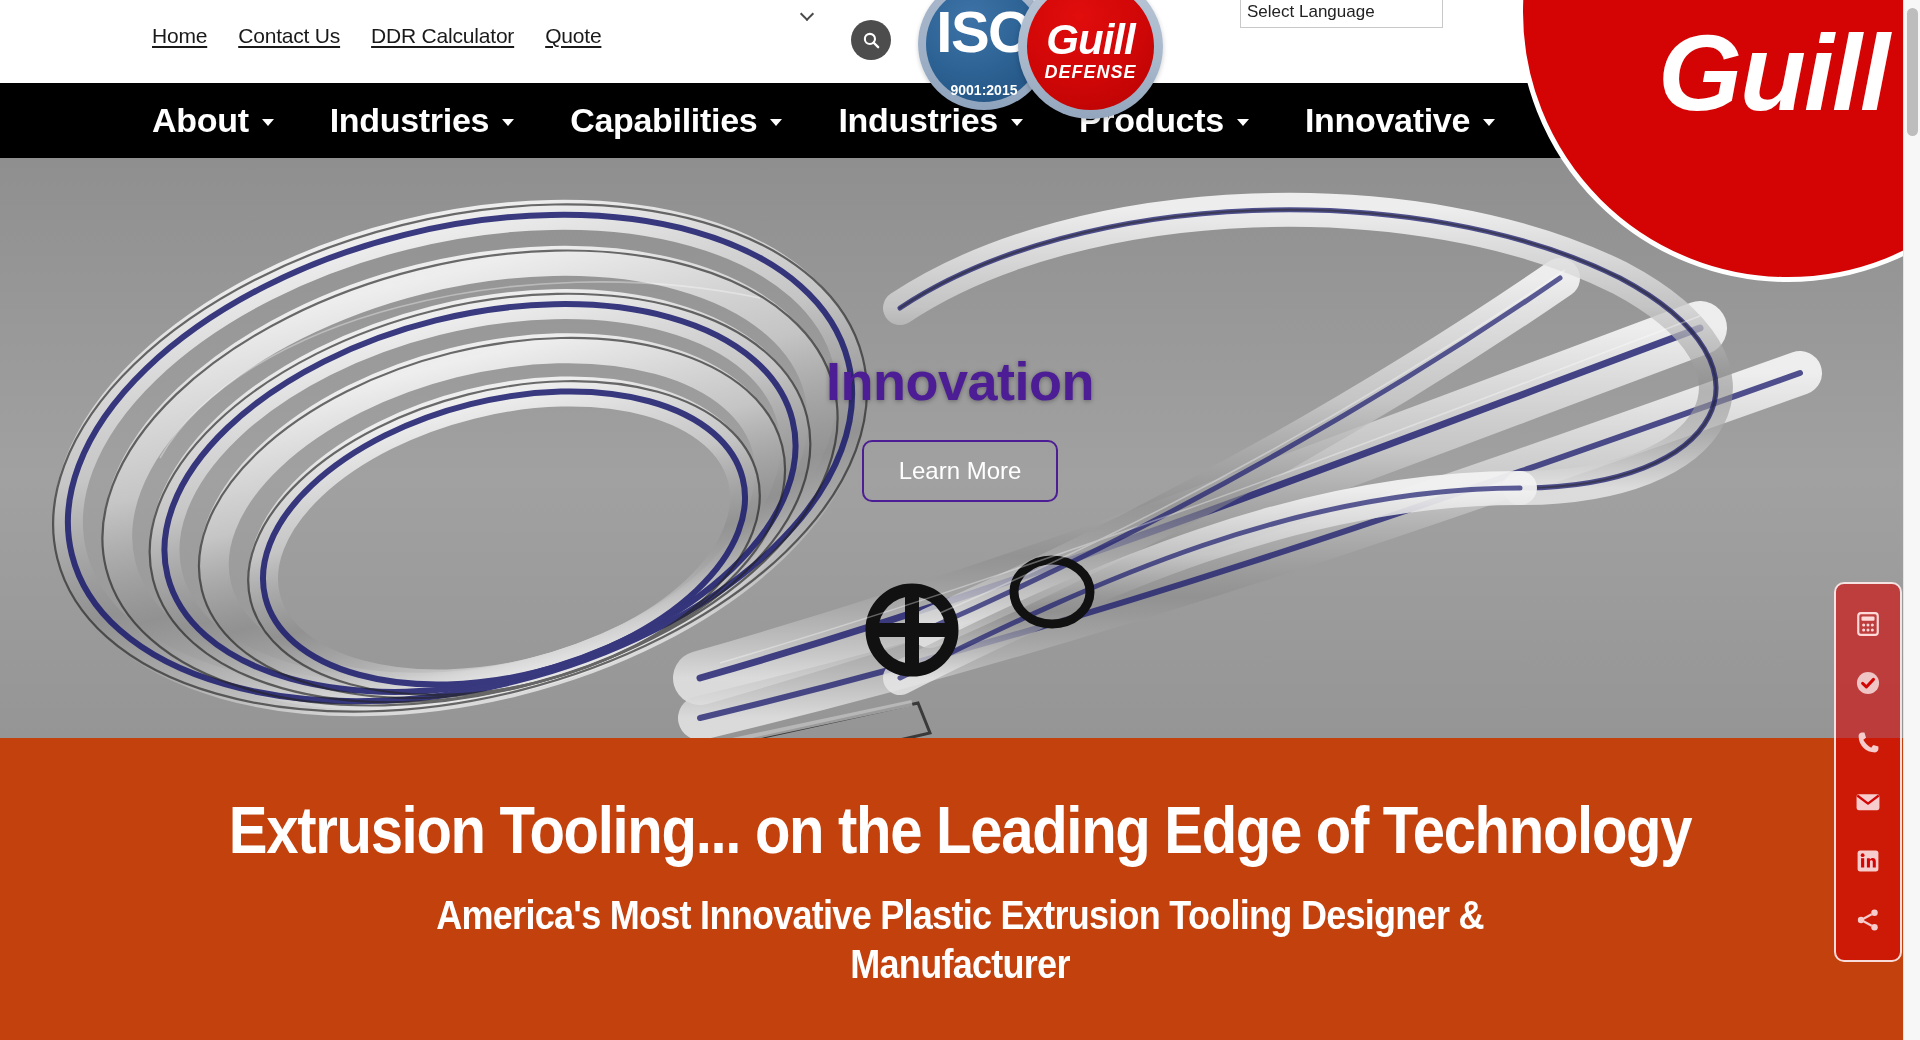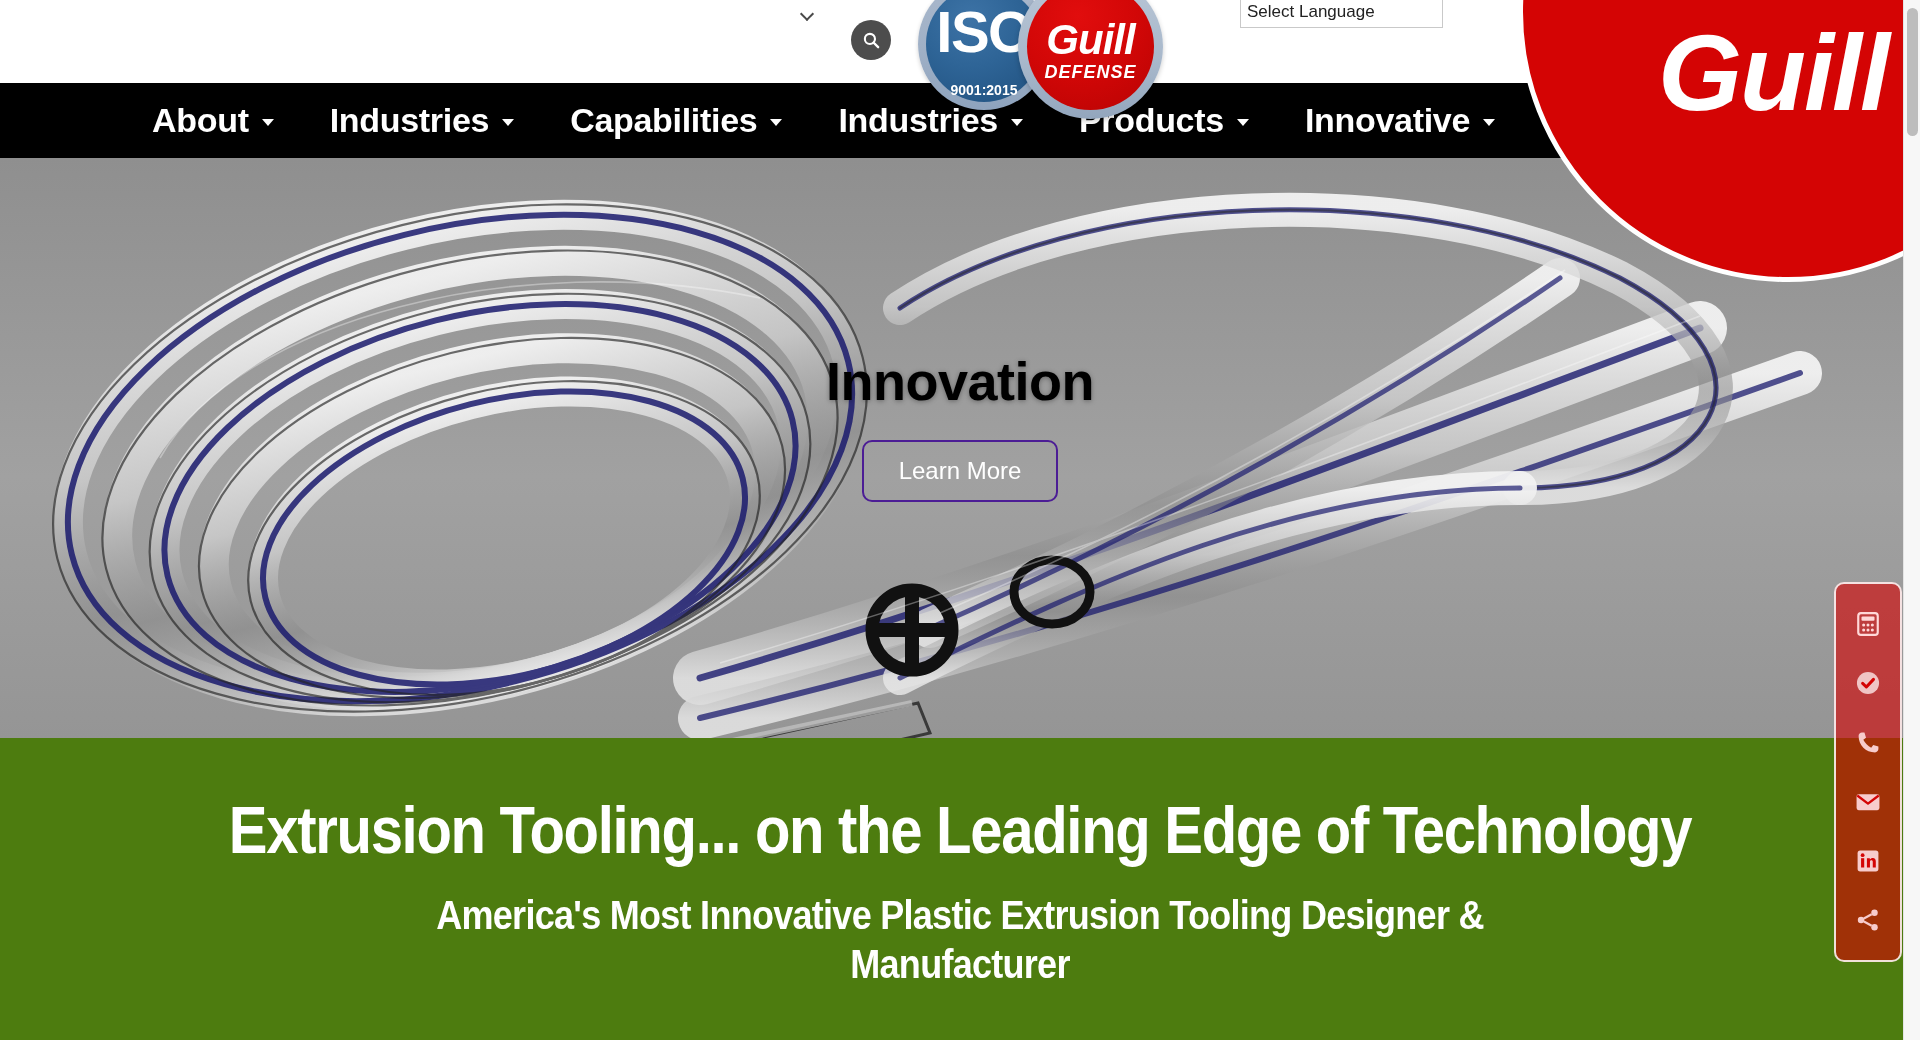--- a/index.html
+++ b/index.html
@@ -263,21 +263,21 @@
     position: absolute;
     inset: 0;
     display: flex;
     flex-direction: column;
     align-items: center;
     justify-content: center;
     padding-bottom: 44px;
     z-index: 5;
   }
   .hero-title {
-    color: #000000;
+    color: #4c1d95;
     font-family: "Liberation Sans", sans-serif;
     font-weight: bold;
     font-size: 54px;
     letter-spacing: -0.5px;
     text-shadow: 0 1px 5px rgba(0,0,0,.35);
   }
   .hero-btn {
     margin-top: 28px;
     width: 196px;
     height: 62px;
@@ -292,21 +292,21 @@
     align-items: center;
     justify-content: center;
   }
 
   
   .redband {
     position: absolute;
     top: 738px; left: 0;
     width: 1920px;
     height: 302px;
-    background: #4d7c0f;
+    background: #c2410c;
     text-align: center;
     padding-top: 58px;
     z-index: 8;
   }
   .band-h1 {
     color: #ffffff;
     font-family: "Liberation Sans", sans-serif;
     font-weight: bold;
     font-size: 66px;
     letter-spacing: -1.5px;
@@ -462,20 +462,26 @@
       <button class="hero-btn">Learn More</button>
     </div>
   </div>
 
   <div class="redband">
     <div class="band-h1">Extrusion Tooling... on the Leading Edge of Technology</div>
     <div class="band-h2">America's Most Innovative Plastic Extrusion Tooling Designer &amp; Manufacturer</div>
   </div>
 
   <div class="topbar">
+    <nav class="topnav">
+      <a href="#">Home</a>
+      <a href="#">Contact Us</a>
+      <a href="#">DDR Calculator</a>
+      <a href="#">Quote</a>
+    </nav>
 
     <div class="lang-wrap">
       <select class="lang-select">
         <option>Select Language</option>
       </select>
       <span class="lang-caret"></span>
     </div>
 
     <button class="search-btn">
       <svg width="19" height="19" viewBox="0 0 24 24">

